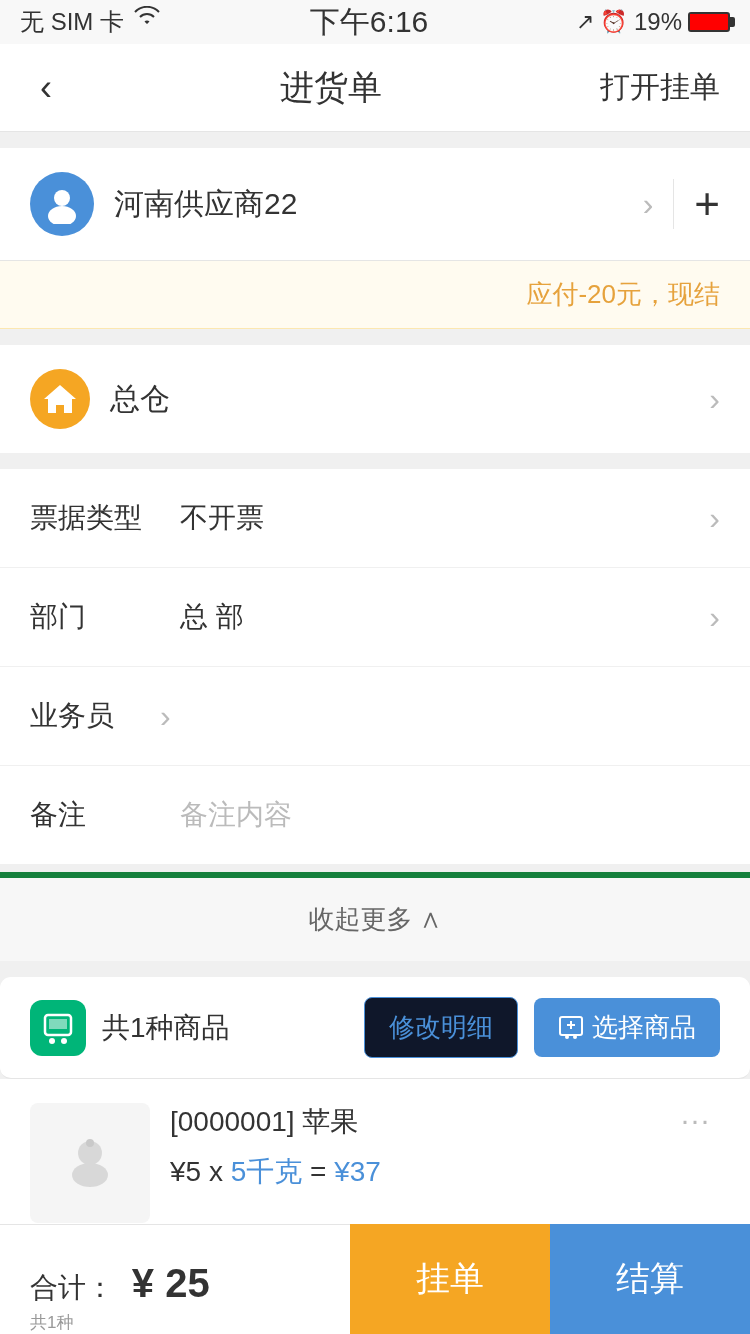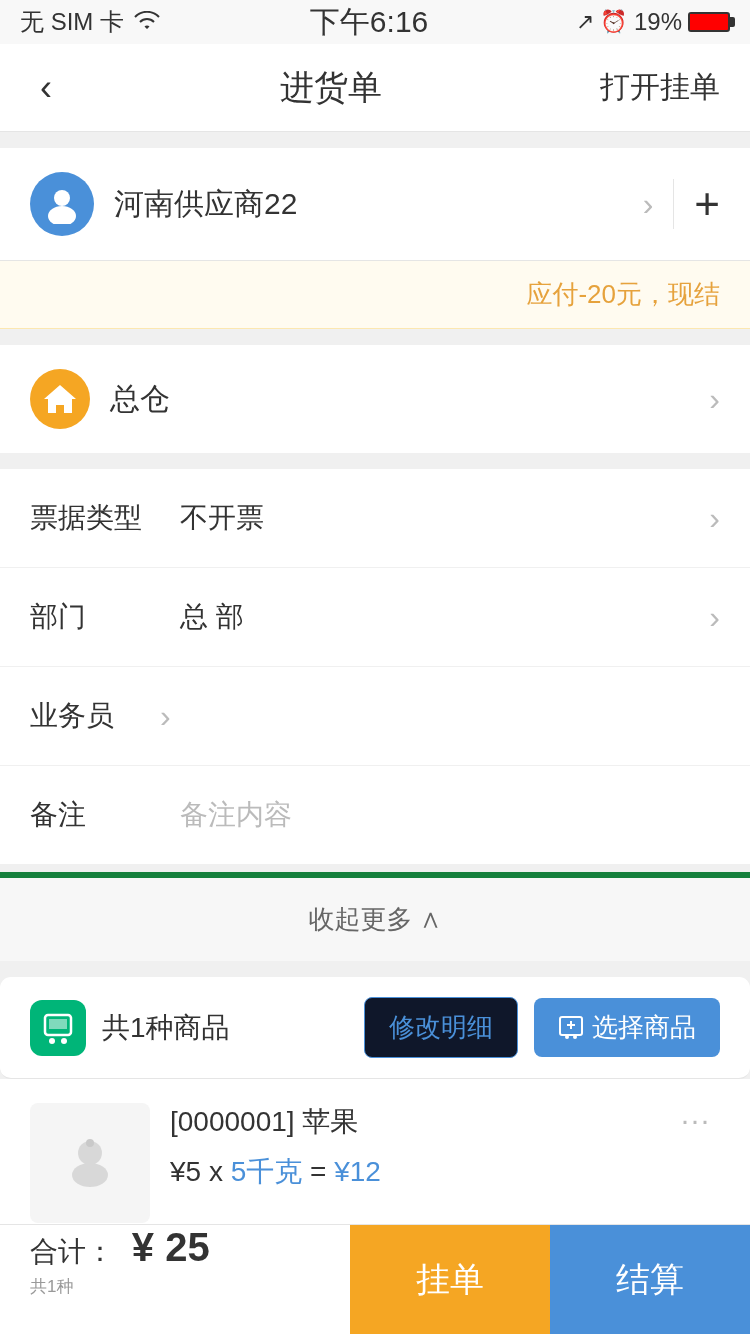--- a/index.html
+++ b/index.html
@@ -18,21 +18,21 @@
       width: 750px;
       height: 44px;
       background: #f8f8f8;
       display: flex;
       align-items: center;
       justify-content: space-between;
       padding: 0 20px;
       font-size: 24px;
       color: #333;
     }
-    .status-bar-left { display: flex; align-items: center; gap: 8px; }
+    .status-bar-left { display: flex; align-items: flex-start; gap: 8px; }
     .status-bar-center { font-size: 30px; font-weight: 500; }
     .status-bar-right { display: flex; align-items: center; gap: 6px; font-size: 24px; }
     .battery-icon {
       display: inline-block;
       width: 42px;
       height: 20px;
       border: 2px solid #333;
       border-radius: 3px;
       position: relative;
       background: #f00;
@@ -299,21 +299,21 @@
 
     
     .footer {
       position: fixed;
       bottom: 0;
       left: 0;
       width: 750px;
       height: 110px;
       background: #fff;
       display: flex;
-      align-items: flex-start;
+      align-items: flex-end;
       border-top: 1px solid #e5e5e5;
     }
     .footer-total {
       flex: 1;
       padding: 0 30px;
     }
     .footer-total-label {
       font-size: 28px;
       color: #333;
       display: inline;
@@ -472,21 +472,21 @@
   </div>
   <div class="product-info">
     <div class="product-name">
       <span>[0000001] </span><span>苹果</span>
     </div>
     <div class="product-price">
       <span>¥5</span>
       <span> x </span>
       <span class="highlight">5千克</span>
       <span> = </span>
-      <span class="highlight">¥12</span>
+      <span class="highlight">¥37</span>
     </div>
   </div>
   <span class="product-more">···</span>
 </div>
 
 <div class="footer-spacer"></div>
 
 <div class="footer">
   <div class="footer-total">
     <div>

